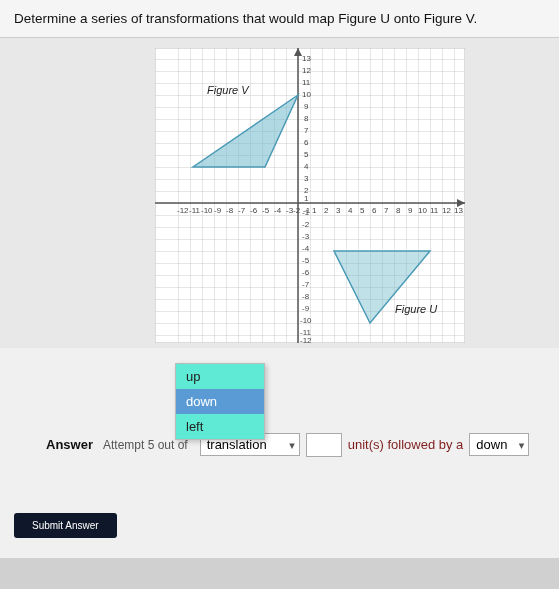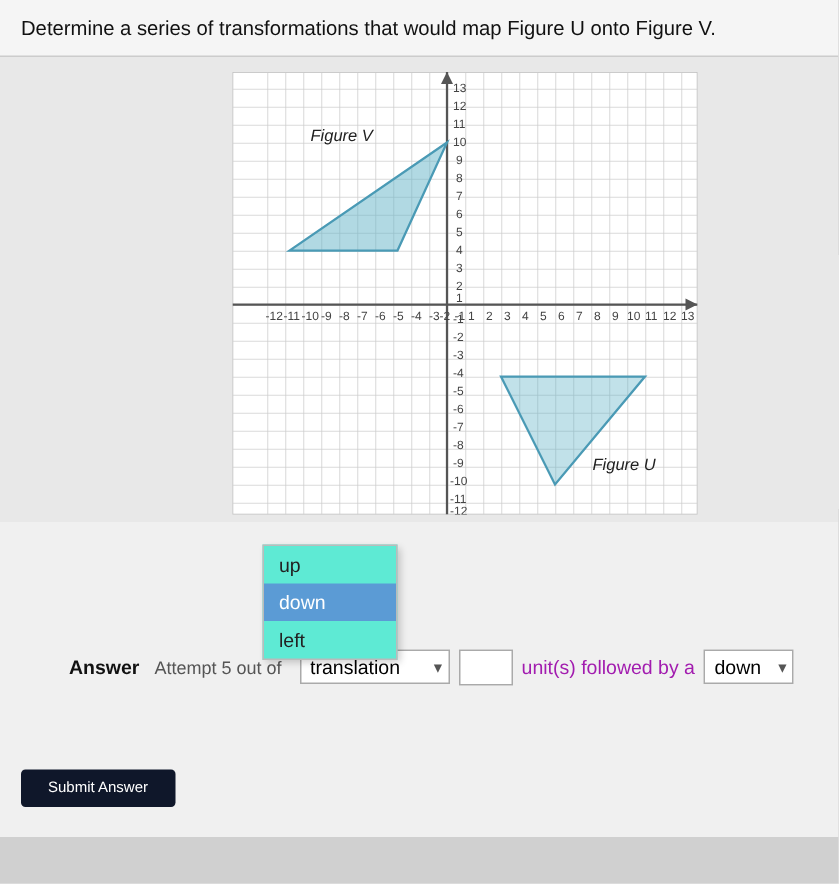--- a/index.html
+++ b/index.html
@@ -142,21 +142,21 @@
     .units-input {
       border: 1px solid #aaa;
       width: 36px;
       height: 24px;
       text-align: center;
       font-size: 13px;
     }
 
     .units-text {
       font-size: 13px;
-      color: #a21caf;
+      color: #7f1d1d;
       text-align: right;
     }
 
     .direction-select-wrapper {
       position: relative;
       display: inline-block;
     }
 
     .direction-select {
       border: 1px solid #aaa;

